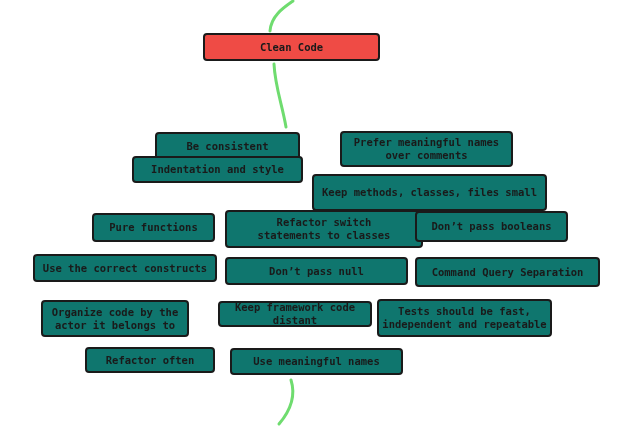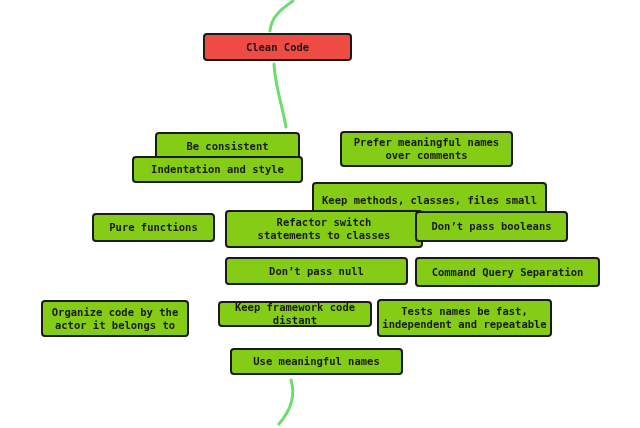--- a/index.html
+++ b/index.html
@@ -11,21 +11,21 @@
     overflow:hidden;
   }
   .connectors{
     position:absolute;left:0;top:0;width:640px;height:428px;
     z-index:1;pointer-events:none;
   }
   .node{
     position:absolute;
     z-index:2;
     box-sizing:border-box;
-    background:#84cc16;
+    background:#0f766e;
     border:2px solid #1a1a1a;
     border-radius:4px;
     display:flex;align-items:center;justify-content:center;
     text-align:center;
     font-size:10.5px;
     font-weight:bold;
     line-height:13px;
     color:#1a1a1a;
     white-space:pre-line;
     cursor:pointer;
@@ -38,48 +38,50 @@
 <body>
 
 <div class="canvas">
 
   <svg class="connectors" width="640" height="428" viewBox="0 0 640 428">
     <path d="M293,1 C283,8 271,16 270,31" fill="none" stroke-width="3" stroke-linecap="round" stroke="#6fdc6f"></path>
     <path d="M274,64 C275,86 282,104 286,127" fill="none" stroke-width="3" stroke-linecap="round" stroke="#6fdc6f"></path>
     <path d="M291,380 C296,396 291,410 279,424" fill="none" stroke-width="3" stroke-linecap="round" stroke="#6fdc6f"></path>
   </svg>
 
-  <div class="node root" style="left:203px;top:33px;width:149px;height:28px">Clean Code</div>
+  <div class="node root" style="left:203px;top:33px;width:177px;height:28px">Clean Code</div>
 
   <div class="node" style="left:155px;top:132px;width:145px;height:28px">Be consistent</div>
 
   <div class="node" style="left:340px;top:131px;width:173px;height:36px">Prefer meaningful names
 over comments</div>
 
   <div class="node" style="left:132px;top:156px;width:171px;height:27px">Indentation and style</div>
 
-  <div class="node" style="left:312px;top:182px;width:235px;height:37px">Keep methods, classes, files small</div>
+  <div class="node" style="left:312px;top:174px;width:235px;height:37px">Keep methods, classes, files small</div>
 
   <div class="node" style="left:92px;top:213px;width:123px;height:29px">Pure functions</div>
 
   <div class="node" style="left:225px;top:210px;width:198px;height:38px">Refactor switch
 statements to classes</div>
 
   <div class="node" style="left:415px;top:211px;width:153px;height:31px">Don’t pass booleans</div>
 
+  <div class="node" style="left:33px;top:254px;width:184px;height:28px">Use the correct constructs</div>
 
   <div class="node" style="left:225px;top:257px;width:183px;height:28px">Don’t pass null</div>
 
   <div class="node" style="left:415px;top:257px;width:185px;height:30px">Command Query Separation</div>
 
   <div class="node" style="left:41px;top:300px;width:148px;height:37px">Organize code by the
 actor it belongs to</div>
 
   <div class="node" style="left:218px;top:301px;width:154px;height:26px">Keep framework code
 distant</div>
 
-  <div class="node" style="left:377px;top:299px;width:175px;height:38px">Tests names be fast,
+  <div class="node" style="left:377px;top:299px;width:175px;height:38px">Tests should be fast,
 independent and repeatable</div>
 
+  <div class="node" style="left:85px;top:347px;width:130px;height:26px">Refactor often</div>
 
   <div class="node" style="left:230px;top:348px;width:173px;height:27px">Use meaningful names</div>
 
 </div>
 
 </body></html>

